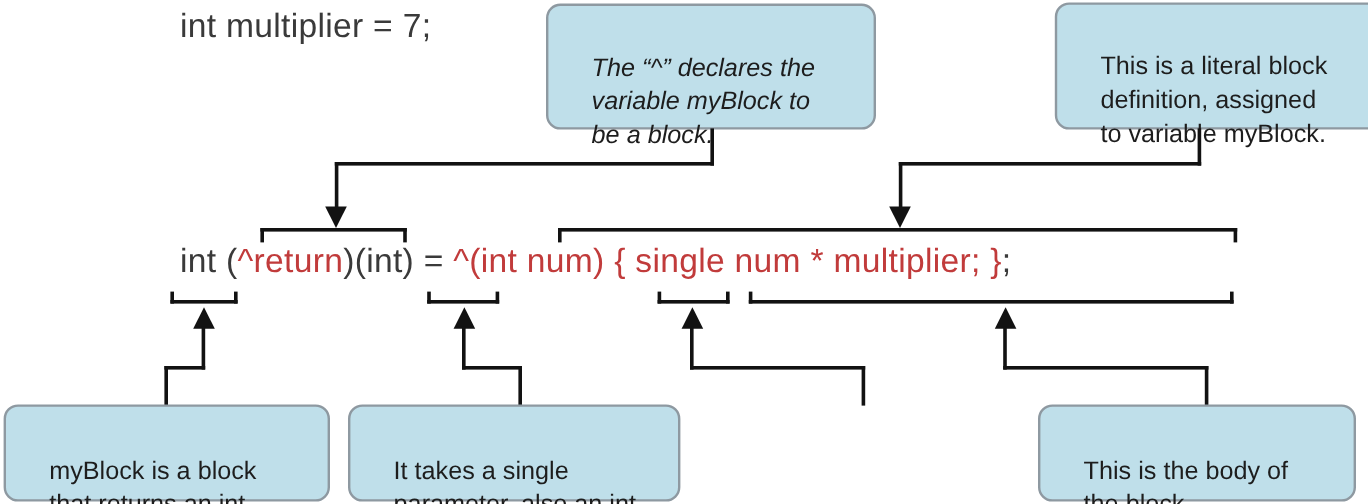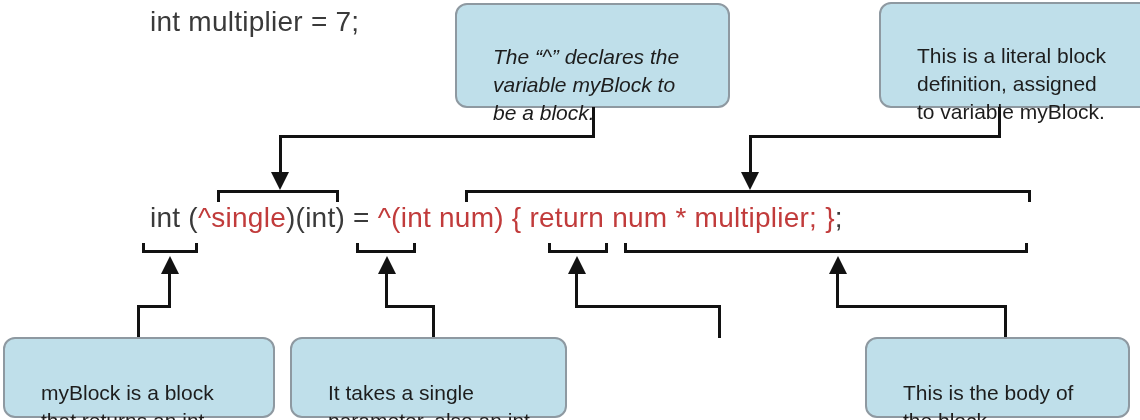--- a/index.html
+++ b/index.html
@@ -89,21 +89,21 @@
   <div>
     <div class="seg" style="left:998px;top:107px;width:3px;height:31px;"></div>
     <div class="seg" style="left:749px;top:135px;width:252px;height:3px;"></div>
     <div class="seg" style="left:749px;top:135px;width:3px;height:39px;"></div>
     <div class="arr-down" style="left:741px;top:172px;"></div>
   </div>
 
   <div class="bracket-top" style="left:217px;top:190px;width:122px;"></div>
   <div class="bracket-top" style="left:465px;top:190px;width:566px;"></div>
 
-  <div class="code" style="left:150px;top:204px;"><span class="seg-dark">int (</span><span class="seg-red">^single</span><span class="seg-dark">)(int) = </span><span class="seg-red">^(int num) { return num * multiplier; }</span><span class="seg-dark">;</span></div>
+  <div class="code" style="left:150px;top:204px;"><span class="seg-dark">int (</span><span class="seg-red">^return</span><span class="seg-dark">)(int) = </span><span class="seg-red">^(int num) { single num * multiplier; }</span><span class="seg-dark">;</span></div>
 
   <div class="bracket-bottom" style="left:142px;top:243px;width:56px;"></div>
   <div class="bracket-bottom" style="left:356px;top:243px;width:60px;"></div>
   <div class="bracket-bottom" style="left:548px;top:243px;width:60px;"></div>
   <div class="bracket-bottom" style="left:624px;top:243px;width:404px;"></div>
 
   <div>
     <div class="arr-up" style="left:161px;top:256px;"></div>
     <div class="seg" style="left:168px;top:272px;width:3px;height:36px;"></div>
     <div class="seg" style="left:137px;top:305px;width:34px;height:3px;"></div>

